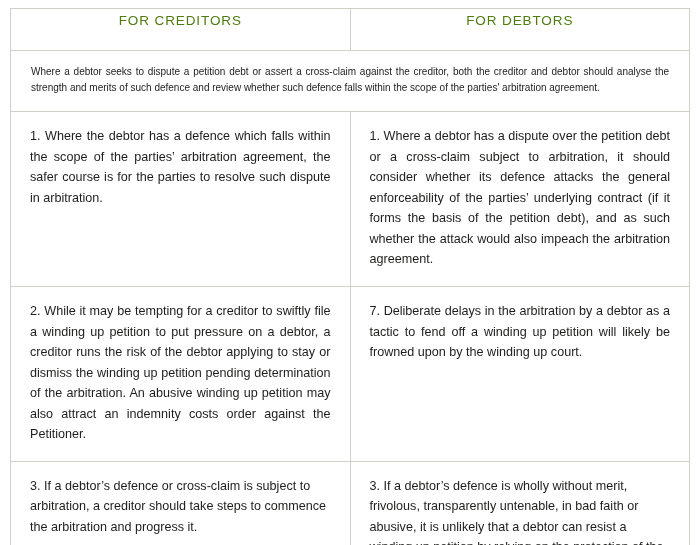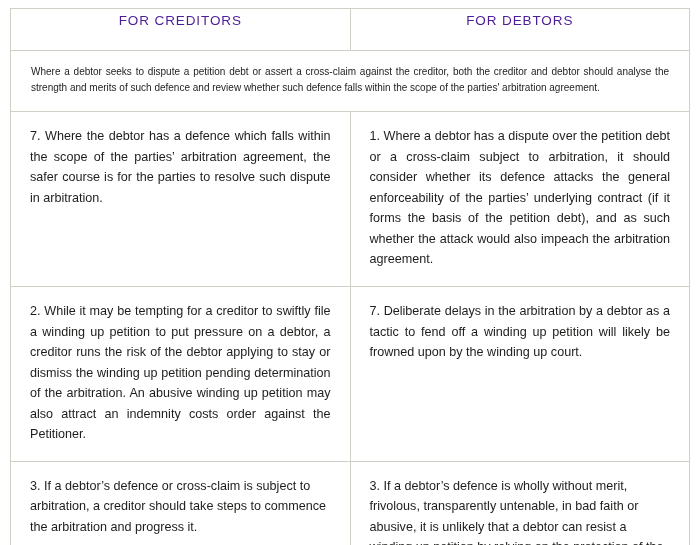--- a/index.html
+++ b/index.html
@@ -44,21 +44,21 @@
   }
 
   
   th.col-head {
     height: 33px;
     text-align: center;
     vertical-align: middle;
     font-weight: normal;
     font-size: 13.5px;
     letter-spacing: 0.9px;
-    color: #4c1d95;
+    color: #4d7c0f;
     padding: 4px 6px;
   }
 
   
   td.banner-cell {
     background: #edeae4;
     padding: 13px 20px 15px 20px;
     border-left: 1px solid #d2cec8;
     border-right: 1px solid #d2cec8;
   }
@@ -102,21 +102,21 @@
       </thead>
       <tbody>
         <tr>
           <td class="banner-cell" colspan="2">
             <p class="banner-text">Where a debtor seeks to dispute a petition debt or assert a cross-claim against the creditor, both the creditor and debtor should analyse the strength and merits of such defence and review whether such defence falls within the scope of the parties' arbitration agreement.</p>
           </td>
         </tr>
 
         <tr class="row-1">
           <td class="body-cell">
-            <p class="cell-text justify">7. Where the debtor has a defence which falls within the scope  of  the parties’ arbitration agreement, the safer course is for the parties to resolve such dispute in arbitration.</p>
+            <p class="cell-text justify">1. Where the debtor has a defence which falls within the scope  of  the parties’ arbitration agreement, the safer course is for the parties to resolve such dispute in arbitration.</p>
           </td>
           <td class="body-cell">
             <p class="cell-text justify">1. Where a debtor has a dispute over the petition debt or a cross-claim subject to arbitration, it should consider whether its defence attacks the general enforceability of the parties’ underlying contract (if it forms the basis of the petition debt), and as such whether the attack would also impeach the arbitration agreement.</p>
           </td>
         </tr>
 
         <tr class="row-2">
           <td class="body-cell">
             <p class="cell-text justify">2. While it may be tempting for a creditor to swiftly file a winding up petition to put pressure on a debtor, a creditor runs the risk of the debtor applying to stay or dismiss the winding up petition pending determination of the arbitration. An abusive winding up petition may also attract an indemnity costs order against the Petitioner.</p>
           </td>

